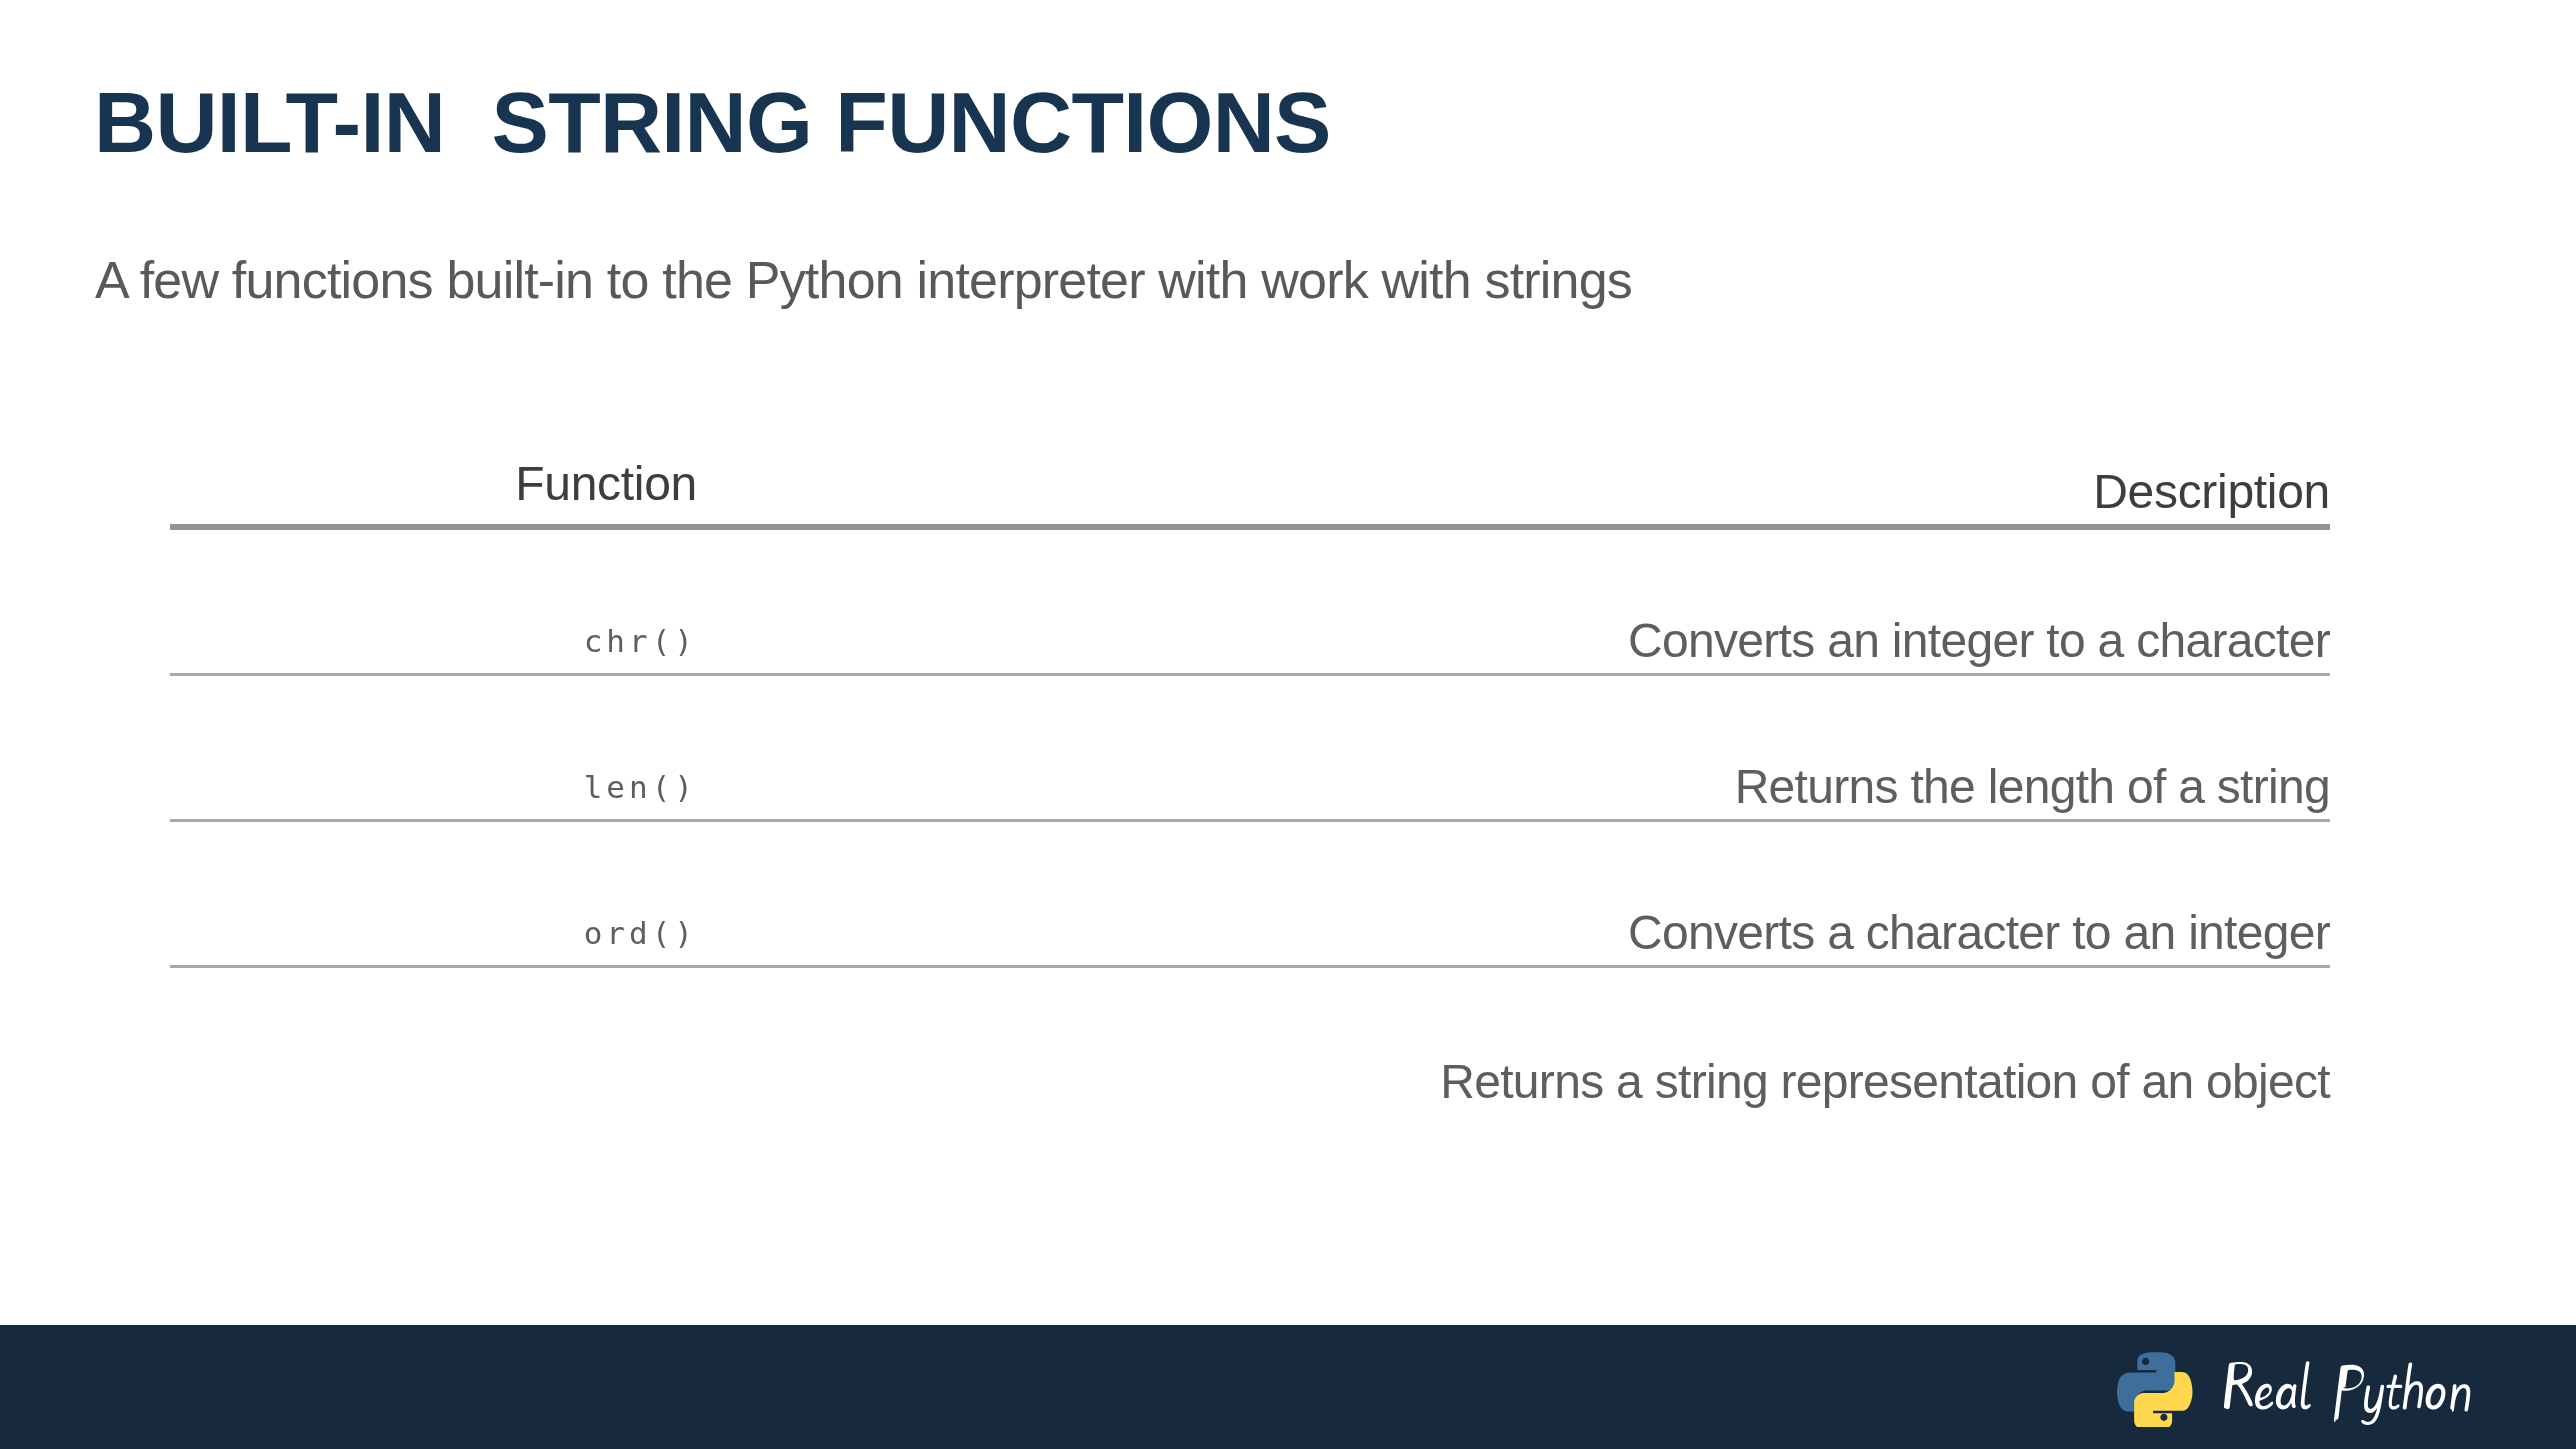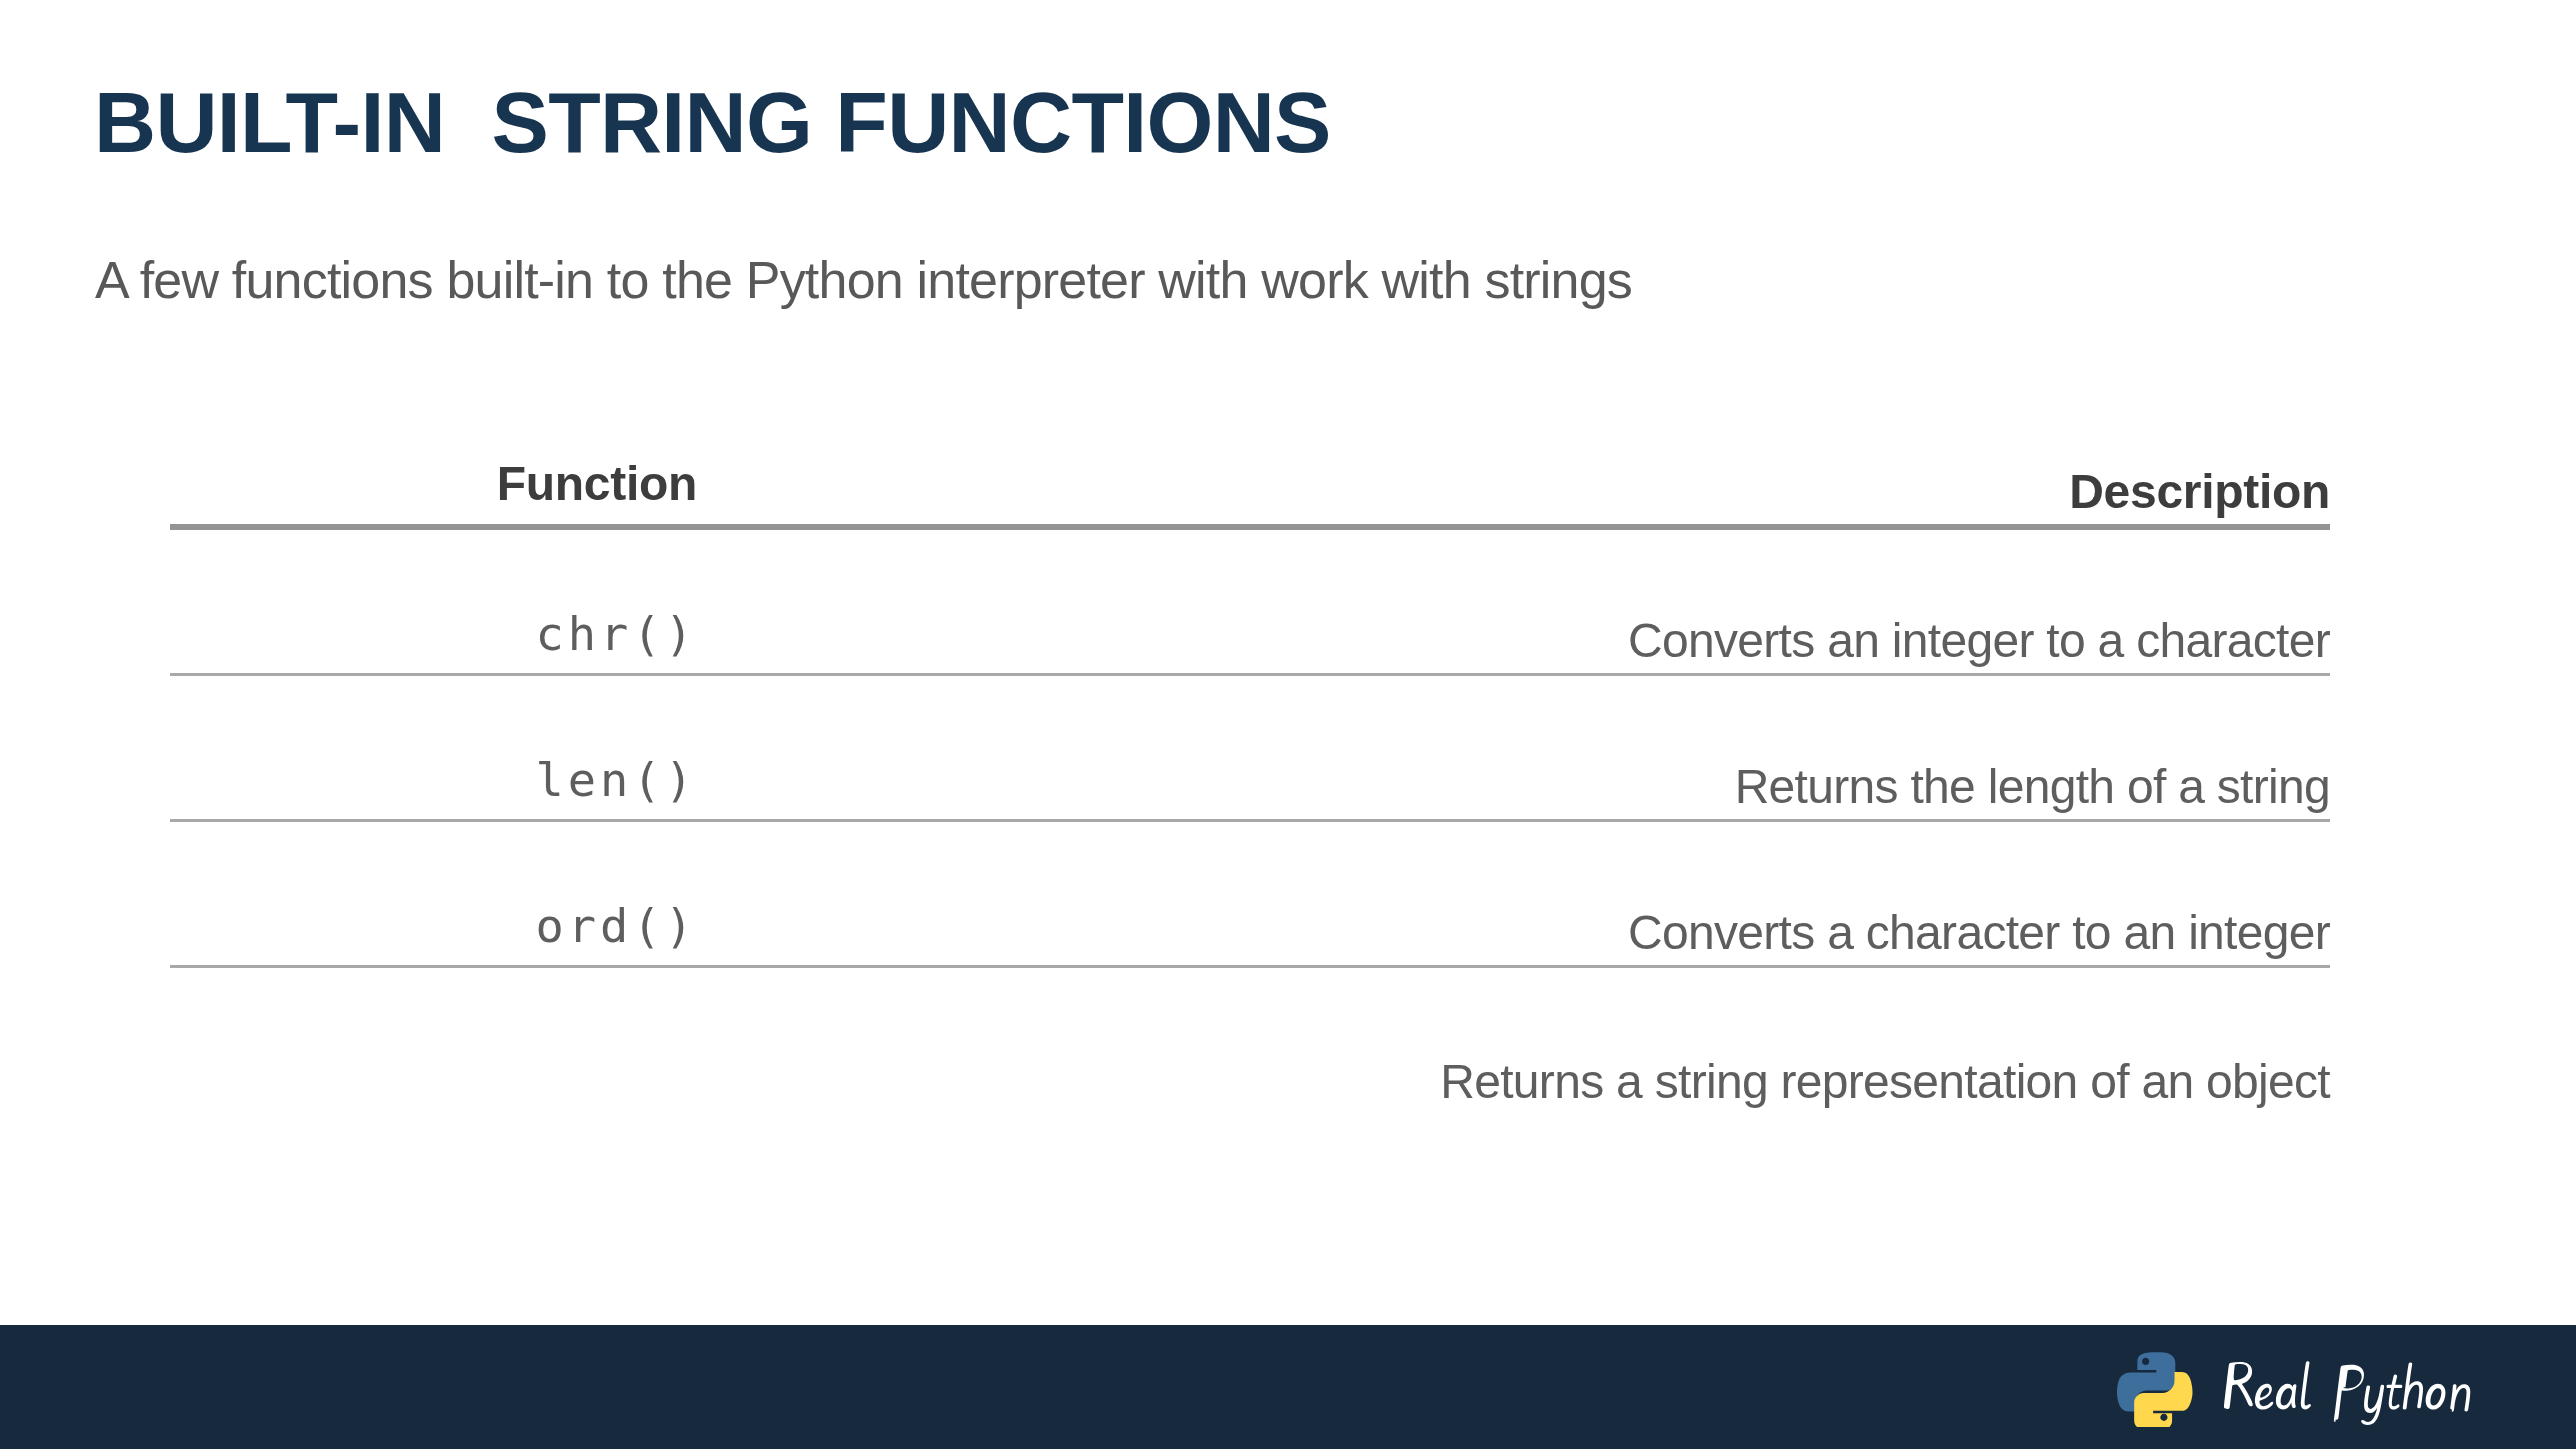--- a/index.html
+++ b/index.html
@@ -88,33 +88,33 @@
     padding-bottom:16px;
   }
 
   .cell-desc {
     flex:1 1 auto;
     padding-bottom:8px;
   }
 
   .head-text {
     font-family:"Liberation Sans", sans-serif;
-    font-weight:bold;
+    font-weight:normal;
     font-size:48px;
     line-height:1;
     color:#3d3d3d;
     letter-spacing:-0.3px;
     white-space:pre;
     margin-left:16px;
   }
 
   .fn-text {
     font-family:"DejaVu Sans Mono", monospace;
     font-weight:normal;
-    font-size:47px;
+    font-size:31px;
     line-height:1;
     letter-spacing:4px;
     color:#5e5e5e;
     white-space:pre;
   }
 
   .desc-text {
     font-family:"Liberation Sans", sans-serif;
     font-weight:normal;
     font-size:48px;

